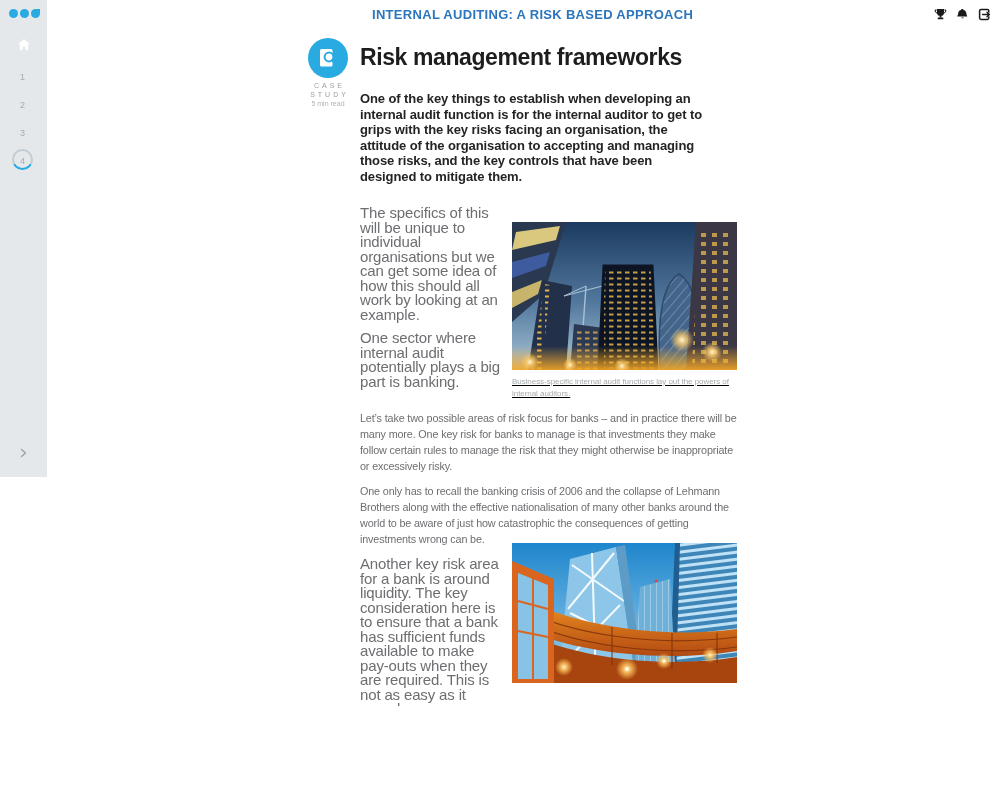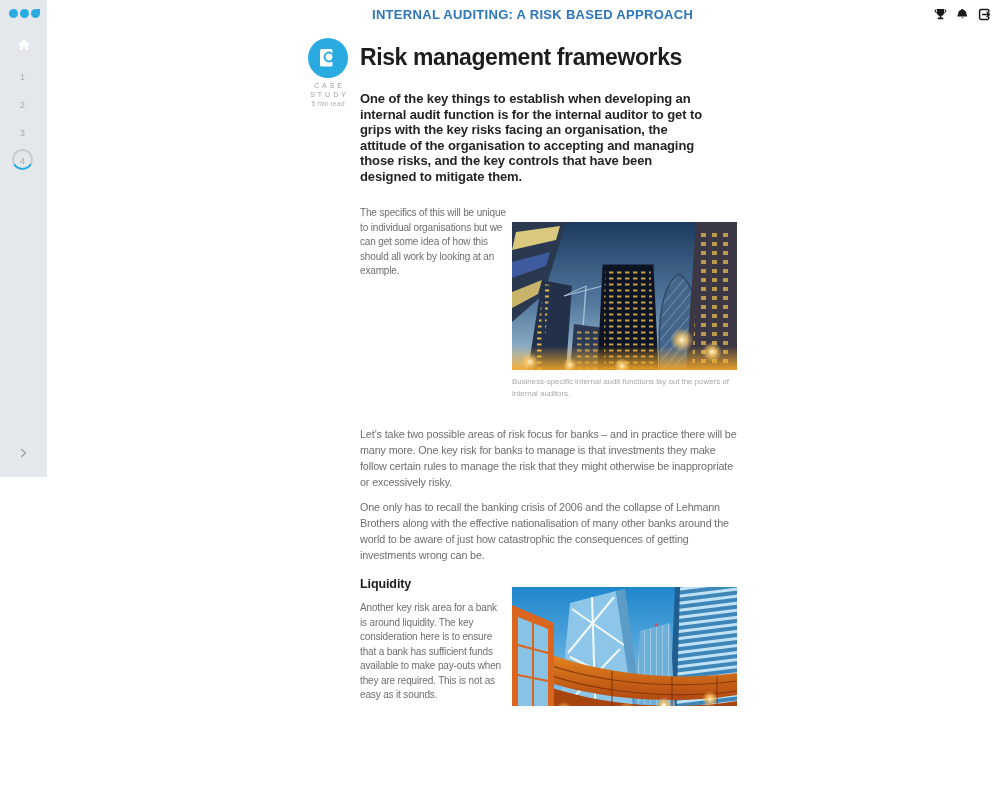--- a/index.html
+++ b/index.html
@@ -40,22 +40,22 @@
   .badge-line + .badge-line { margin-top:2px; }
   .badge-read { font-size:7px; color:#aeb4b8; margin-top:2px; }
 
   
   main { position:absolute; left:360px; top:0; width:385px; height:706px; overflow:hidden; }
   h1 { margin-top:44px; font-size:23px; letter-spacing:-.4px; color:#1d1d1f; }
   .intro { margin-top:20px; width:348px; font-size:13px; line-height:15.5px; font-weight:bold;
            color:#242426; letter-spacing:-.1px; }
   .cols { display:flex; align-items:flex-start; margin-top:22px; }
   .col-text { flex:0 0 150px; width:150px; padding-right:4px; }
-  .col-text p { font-size:10px; line-height:14.5px; color:#6d6e71; letter-spacing:-.15px; margin-bottom:9px; }
-  figure { margin:16px 0 16px 2px; width:235px; }
+  .col-text p { font-size:15px; line-height:14.5px; color:#6d6e71; letter-spacing:-.15px; margin-bottom:9px; }
+  figure { margin:16px 0 0 2px; width:235px;text-decoration:underline; }
   .cols.sec2 figure { margin-top:-14px; }
   .img { width:225px; overflow:hidden; background:#2a4a6b; }
   .img svg { display:block; }
   .img1 { height:148px; }
   .img2 { height:140px; }
   figcaption { margin-top:6px; width:233px; font-size:8px; line-height:12px; color:#a6aaad; letter-spacing:-.05px; }
   .full { margin-top:10px; width:385px; }
   .full p { font-size:10.8px; line-height:16px; color:#6d6e71; letter-spacing:-.15px; margin-bottom:9px; }
   h2 { margin-top:14px; font-size:12.5px; color:#202022; letter-spacing:-.1px; }
   .cols.sec2 { margin-top:10px; }
@@ -131,20 +131,21 @@
     <div class="badge-read">5 min read</div>
   </div>
 
   <main>
     <h1>Risk management frameworks</h1>
     <p class="intro">One of the key things to establish when developing an internal audit function is for the internal auditor to get to grips with the key risks facing an organisation, the attitude of the organisation to accepting and managing those risks, and the key controls that have been designed to mitigate them.</p>
 
     <section class="cols">
       <div class="col-text">
         <p>The specifics of this will be unique to individual organisations but we can get some idea of how this should all work by looking at an example.</p>
+        <p>One sector where internal audit potentially plays a big part is banking.</p>
       </div>
       <figure>
         <div class="img img1">
           <svg width="225" height="148" viewBox="0 0 225 148">
             <defs>
               <linearGradient id="sky1" x1="0" y1="0" x2="0" y2="1">
                 <stop offset="0" stop-color="#1c3a60"></stop>
                   <stop offset="0.55" stop-color="#53799e"></stop>
                   <stop offset="1" stop-color="#aac6d8"></stop>
               </linearGradient>
@@ -197,21 +198,20 @@
         </div>
         <figcaption>Business-specific internal audit functions lay out the powers of internal auditors.</figcaption>
       </figure>
     </section>
 
     <div class="full">
       <p>Let’s take two possible areas of risk focus for banks – and in practice there will be many more. One key risk for banks to manage is that investments they make follow certain rules to manage the risk that they might otherwise be inappropriate or excessively risky.</p>
       <p>One only has to recall the banking crisis of 2006 and the collapse of Lehmann Brothers along with the effective nationalisation of many other banks around the world to be aware of just how catastrophic the consequences of getting investments wrong can be.</p>
     </div>
 
-    <h2>Liquidity</h2>
 
     <section class="cols sec2">
       <div class="col-text">
         <p>Another key risk area for a bank is around liquidity. The key consideration here is to ensure that a bank has sufficient funds available to make pay-outs when they are required. This is not as easy as it sounds.</p>
 
       </div>
       <figure>
         <div class="img img2">
           <svg width="225" height="140" viewBox="0 0 225 140">
             <defs>

